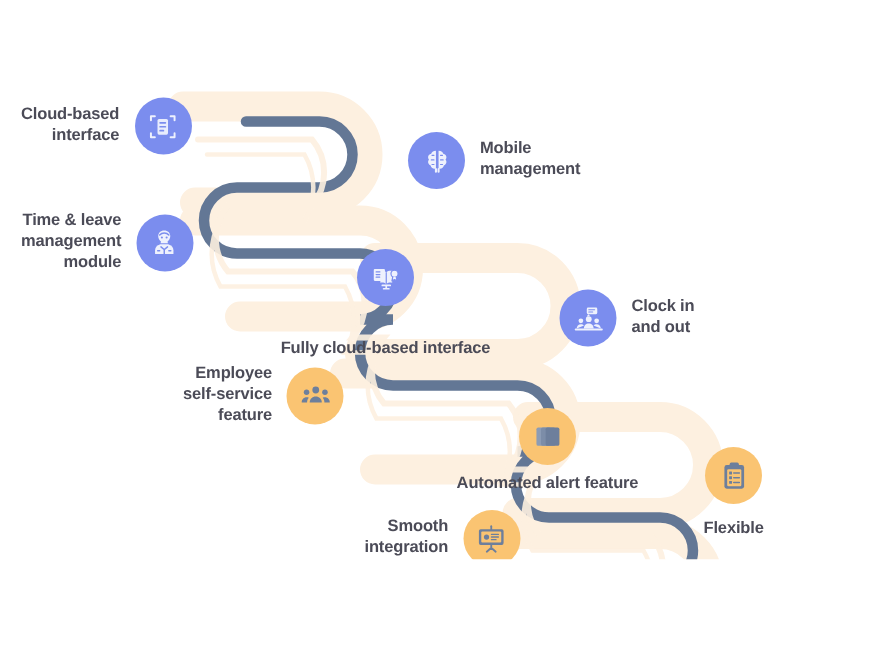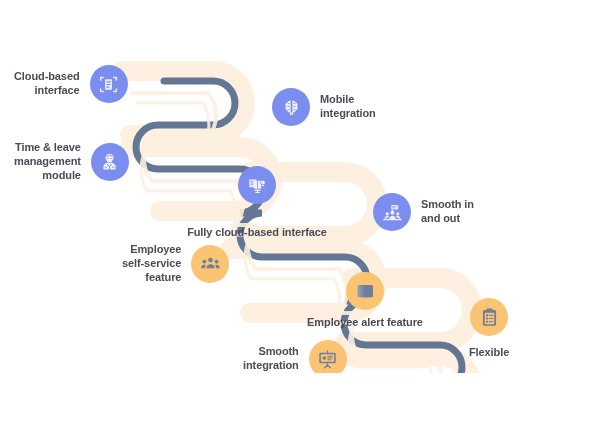--- a/index.html
+++ b/index.html
@@ -143,21 +143,21 @@
   <div class="node label-right" style="left:272px; top:88px;">
     <div class="icon-badge" style="background:#7b8dee;">
       <svg viewBox="0 0 24 24" fill="none">
         <path d="M11 4c-2.2 0-3.4 1.2-3.6 2.3C6 6.6 5 7.7 5 9c0 .7.3 1.3.7 1.8-.5.5-.7 1.1-.7 1.8 0 1.2.8 2.2 2 2.6.1 1.4 1.4 2.5 3 2.5.4 0 .8-.1 1-.2V4z" fill="#eef1fd"></path>
         <path d="M13 4c2.2 0 3.4 1.2 3.6 2.3C18 6.6 19 7.7 19 9c0 .7-.3 1.3-.7 1.8.5.5.7 1.1.7 1.8 0 1.2-.8 2.2-2 2.6-.1 1.4-1.4 2.5-3 2.5-.4 0-.8-.1-1-.2V4z" fill="#eef1fd"></path>
         <path d="M12 4.5v13M9.5 7.5h-1.5M9.5 11h-2M9.5 14.5h-1.5M14.5 7.5h1.5M14.5 11h2M14.5 14.5h1.5" stroke="#7b8dee" stroke-width="0.9" stroke-linecap="round"></path>
         <path d="M11 18v2M13 18v2" stroke="#eef1fd" stroke-width="1.6" stroke-linecap="round"></path>
       </svg>
     </div>
     <div class="node-label">Mobile
-integration</div>
+management</div>
   </div>
 
   <div class="node label-left" style="left:14px; top:141px;">
     <div class="icon-badge" style="background:#7b8dee;">
       <svg viewBox="0 0 24 24" fill="none">
         <path d="M12 3c-2.8 0-4.6 1.8-4.6 4.3 0 1.9 1 3.4 2.1 4.2l-.3 1.3h5.6l-.3-1.3c1.1-.8 2.1-2.3 2.1-4.2C16.6 4.8 14.8 3 12 3z" fill="#eef1fd"></path>
         <path d="M8.5 6.5c1-1.2 2-1.6 3.5-1.6s2.5.4 3.5 1.6" stroke="#7b8dee" stroke-width="1.1" stroke-linecap="round"></path>
         <circle cx="10.2" cy="8.4" r="0.8" fill="#7b8dee"></circle>
         <circle cx="13.8" cy="8.4" r="0.8" fill="#7b8dee"></circle>
         <path d="M9 13.5c-2.5.8-4 2.4-4 4.6V21h14v-2.9c0-2.2-1.5-3.8-4-4.6z" fill="#eef1fd"></path>
@@ -193,21 +193,21 @@
         <path d="M11.5 8.5l-1 2 2.5-1z" fill="#eef1fd"></path>
         <circle cx="12" cy="12.3" r="2.2" fill="#eef1fd"></circle>
         <path d="M8.3 19.5c0-2.3 1.6-3.8 3.7-3.8s3.7 1.5 3.7 3.8z" fill="#eef1fd"></path>
         <circle cx="6" cy="13.6" r="1.8" fill="#eef1fd"></circle>
         <path d="M2.8 19.5c0-2 1.3-3.4 3.2-3.4 1 0 1.8.4 2.4 1" fill="#eef1fd"></path>
         <circle cx="18" cy="13.6" r="1.8" fill="#eef1fd"></circle>
         <path d="M21.2 19.5c0-2-1.3-3.4-3.2-3.4-1 0-1.8.4-2.4 1" fill="#eef1fd"></path>
         <path d="M2 20.2h20" stroke="#eef1fd" stroke-width="1.4" stroke-linecap="round"></path>
       </svg>
     </div>
-    <div class="node-label">Smooth in
+    <div class="node-label">Clock in
 and out</div>
   </div>
 
   <div class="node label-left" style="left:122px; top:243px;">
     <div class="icon-badge" style="background:#fac472;">
       <svg viewBox="0 0 24 24" fill="none">
         <circle cx="12" cy="8" r="2.6" fill="#6d7f9c"></circle>
         <path d="M7.4 17.5c0-2.8 2-4.6 4.6-4.6s4.6 1.8 4.6 4.6z" fill="#6d7f9c"></path>
         <circle cx="5" cy="9.8" r="2.1" fill="#6d7f9c"></circle>
         <path d="M1.3 17.5c0-2.4 1.6-4 3.7-4 .6 0 1.2.1 1.7.4-.8.9-1.3 2.1-1.3 3.6z" fill="#6d7f9c"></path>
@@ -221,21 +221,21 @@
   </div>
 
   <div style="position:absolute; left:280px; top:272px; width:170px; display:flex; flex-direction:column; align-items:center; gap:6px;">
     <div class="icon-badge" style="background:#fac472;">
       <svg viewBox="0 0 24 24" fill="none">
         <rect x="3" y="4.5" width="11" height="14" rx="1.4" fill="#8c9cb5"></rect>
         <rect x="6.5" y="4.5" width="11" height="14" rx="1.4" fill="#7c8da8"></rect>
         <rect x="10" y="4.5" width="10.5" height="14" rx="1.4" fill="#6d7f9c"></rect>
       </svg>
     </div>
-    <div class="node-label" style="text-align:center; white-space:nowrap;">Employee alert feature</div>
+    <div class="node-label" style="text-align:center; white-space:nowrap;">Automated alert feature</div>
   </div>
 
   <div class="node label-right" style="left:469px; top:298px;flex-direction:column;">
     <div class="icon-badge" style="background:#fac472;">
       <svg viewBox="0 0 24 24" fill="none">
         <rect x="4.5" y="3.5" width="15" height="18" rx="1.8" fill="#6d7f9c"></rect>
         <rect x="8.5" y="1.6" width="7" height="3.4" rx="1.2" fill="#6d7f9c"></rect>
         <rect x="6.6" y="6.6" width="10.8" height="13" rx="1" fill="#fac472"></rect>
         <rect x="8.1" y="8.4" width="2.2" height="2.2" rx="0.4" fill="#6d7f9c"></rect>
         <rect x="8.1" y="12" width="2.2" height="2.2" rx="0.4" fill="#6d7f9c"></rect>

